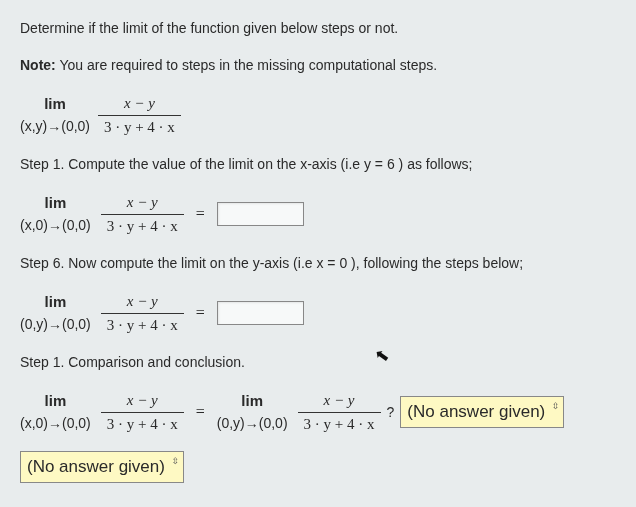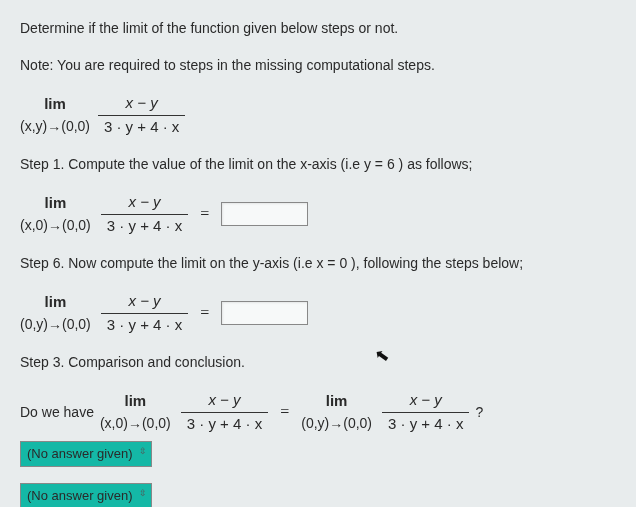--- a/index.html
+++ b/index.html
@@ -5,56 +5,56 @@
   body {
     margin: 0;
     padding: 18px 20px;
     font-family: Arial, Helvetica, sans-serif;
     font-size: 14px;
     background: #e8eced;
     color: #2a2a2a;
     width: 636px;
     box-sizing: border-box;
   }
-  .bold { font-weight: normal; }
+  .bold { font-weight: bold; }
   .block { margin-bottom: 16px; line-height: 1.5; }
   .limit-stack {
     display: inline-block;
     text-align: center;
     vertical-align: middle;
   }
   .limit-stack .top { display:block; font-size: 15px; font-weight: bold; }
   .limit-stack .bot { display:block; font-size: 14px; }
   .frac {
     display: inline-block;
     text-align: center;
     vertical-align: middle;
-    font-family: Liberation Sans, sans-serif;
+    font-family: Liberation Serif, serif;
     font-size: 15px;
     margin-left: 4px;
   }
   .frac .num { display:block; border-bottom: 1px solid #333; padding: 0 6px; font-style: italic; }
   .frac .den { display:block; padding: 0 6px; }
   .eq { font-family: "Times New Roman", serif; font-size: 16px; margin: 0 6px; vertical-align: middle; }
   .answer-box {
     display: inline-block;
     width: 85px;
     height: 22px;
     border: 1px solid #888;
     background: #f7f9f9;
     vertical-align: middle;
     box-shadow: inset 1px 1px 2px rgba(0,0,0,0.08);
   }
   .dropdown {
     display: inline-block;
     border: 1px solid #888;
-    background: #14b8a6;
+    background: #fef9c3;
     padding: 2px 18px 2px 6px;
     position: relative;
-    font-size: 13px;
+    font-size: 17px;
     vertical-align: middle;
     min-height: 16px;
   }
   .dropdown::after {
     content: "⇳";
     font-size: 9px;
     position: absolute;
     right: 4px;
     top: 3px;
     color: #555;
@@ -130,24 +130,23 @@
     <span class="num">x − y</span>
     <span class="den">3 · y + 4 · x</span>
   </span>
   <span class="eq">=</span>
   <span class="answer-box"></span>
 </div>
 
 <span class="cursor-arrow" style="left:375px; top:345px;">⬉</span>
 
 
-<div class="block">Step 3. Comparison and conclusion.</div>
+<div class="block">Step 1. Comparison and conclusion.</div>
 
 <div class="block row">
-  <span>Do we have</span>
   <span class="limit-stack">
     <span class="top">lim</span>
     <span class="bot">(x,0)→(0,0)</span>
   </span>
   <span class="frac">
     <span class="num">x − y</span>
     <span class="den">3 · y + 4 · x</span>
   </span>
   <span class="eq">=</span>
   <span class="limit-stack">

